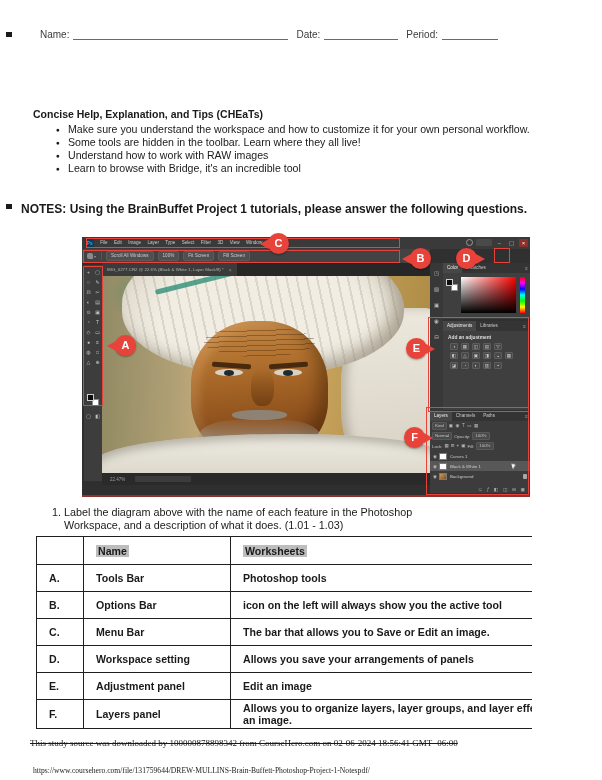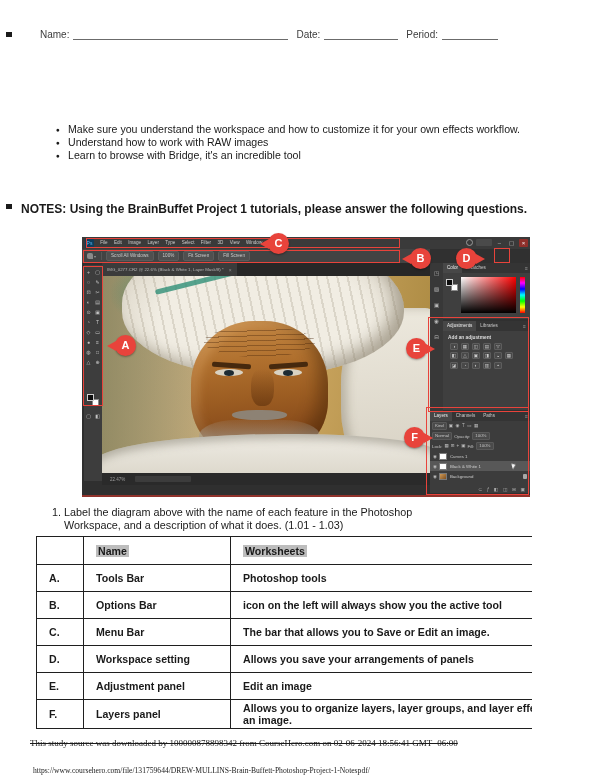--- a/index.html
+++ b/index.html
@@ -154,23 +154,25 @@
     <span class="line line-name"></span>
     <span class="gap"></span>
     <span class="lbl">Date:</span>
     <span class="line line-date"></span>
     <span class="gap"></span>
     <span class="lbl">Period:</span>
     <span class="line line-period"></span>
   </div>
 
 
+  <div class="cheats-h">Concise Help, Explanation, and Tips (CHEaTs)</div>
 
   <div class="bullets">
-      <div class="bullet-row">Make sure you understand the workspace and how to customize it for your own effects workflow.</div>
+      <div class="bullet-row">Make sure you understand the workspace and how to customize it for your own personal workflow.</div>
+      <div class="bullet-row">Some tools are hidden in the toolbar. Learn where they all live!</div>
       <div class="bullet-row">Understand how to work with RAW images</div>
       <div class="bullet-row">Learn to browse with Bridge, it's an incredible tool</div>
     </div>
 
   <div class="notes">NOTES: Using the BrainBuffet Project 1 tutorials, please answer the following questions.</div>
 
   <div class="ps">
 
     <div class="ps-menubar">
       <div class="ps-logo">Ps</div>

